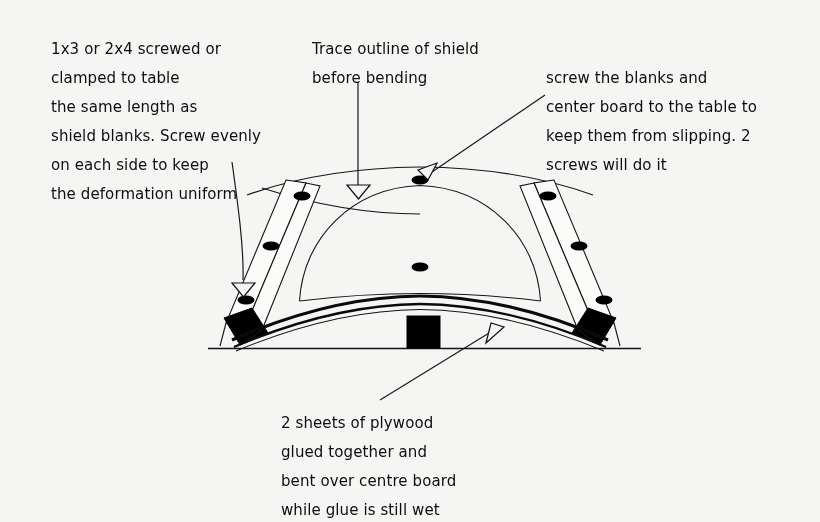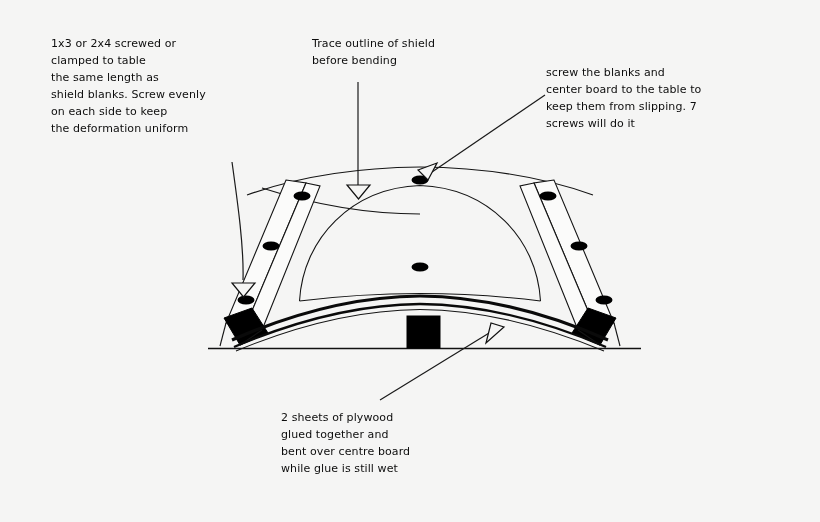--- a/index.html
+++ b/index.html
@@ -25,22 +25,22 @@
   svg#diagram {
     position: absolute;
     left: 0;
     top: 0;
     width: 820px;
     height: 522px;
     display: block;
   }
   .note {
     position: absolute;
-    font-size: 11px;
-    line-height: 17px;
+    font-size: 15px;
+    line-height: 29px;
     color: #0d0d0d;
     white-space: pre-line;
     letter-spacing: 0.1px;
   }
   #note-clamp   { left: 51px;  top: 35px;  width: 250px; }
   #note-trace   { left: 312px; top: 35px;  width: 200px; }
   #note-screws  { left: 546px; top: 64px;  width: 240px; }
   #note-plywood { left: 281px; top: 402px; width: 220px; margin-top: 7px; }
 
   .stroke-thin { fill: none; stroke: #151515; stroke-width: 1.1; }
@@ -135,21 +135,21 @@
 the same length as
 shield blanks. Screw evenly
 on each side to keep
 the deformation uniform</div>
 
   <div class="note" id="note-trace">Trace outline of shield
 before bending</div>
 
   <div class="note" id="note-screws">screw the blanks and
 center board to the table to
-keep them from slipping. 7
+keep them from slipping. 2
 screws will do it</div>
 
   <div class="note" id="note-plywood">2 sheets of plywood
 glued together and
 bent over centre board
 while glue is still wet</div>
 
 </div>
 
 </body></html>

